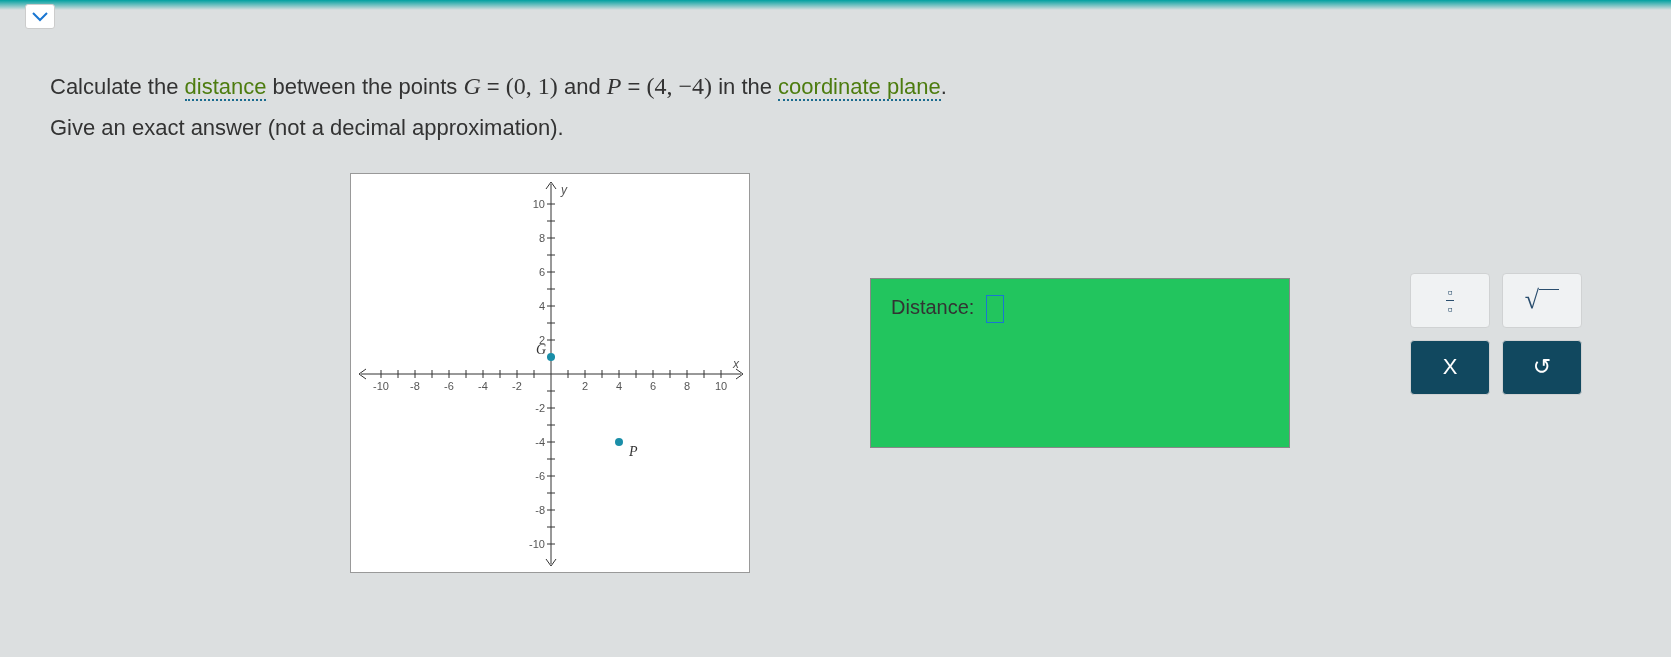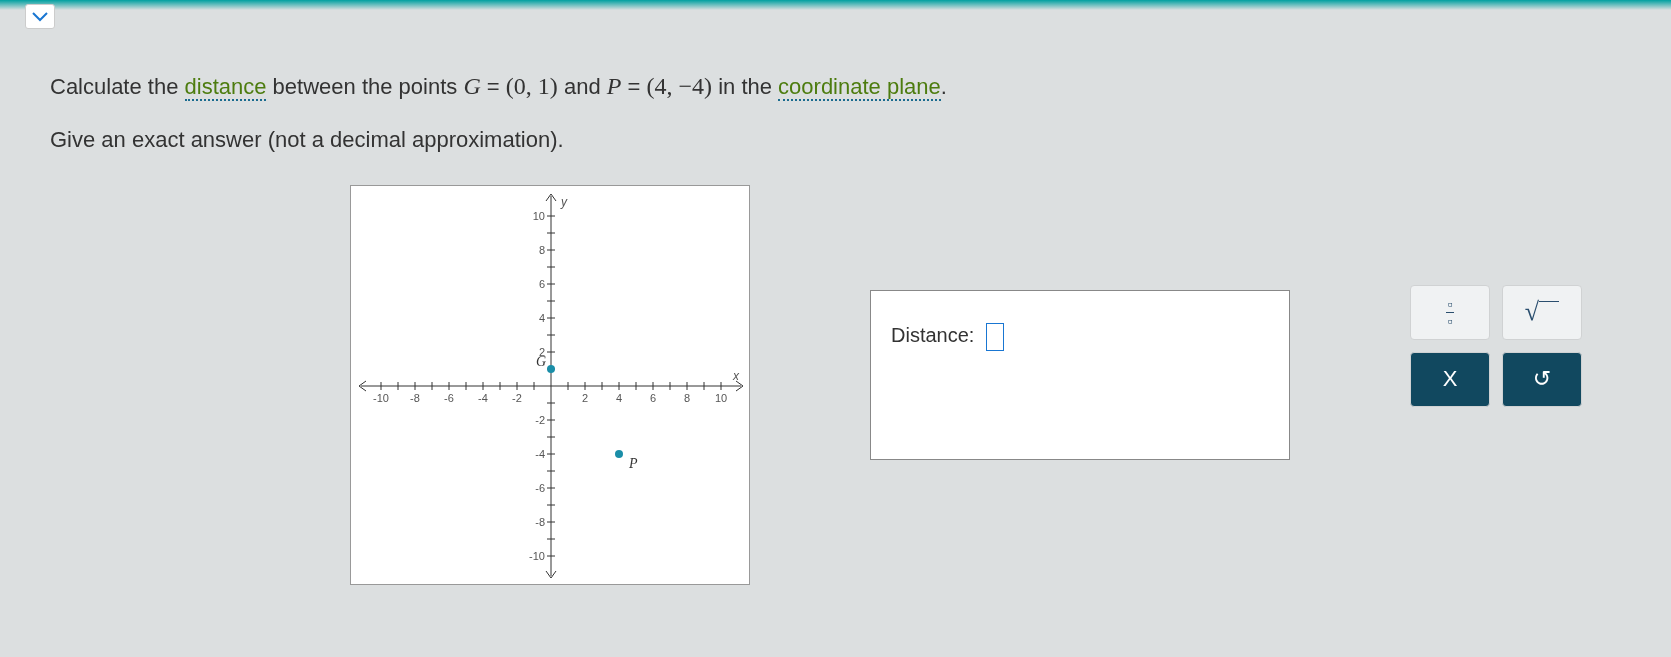--- a/index.html
+++ b/index.html
@@ -54,23 +54,23 @@
     width: 400px;
     height: 400px;
     background: #fff;
     border: 1px solid #999;
     position: relative;
   }
   .answer-box {
     margin-top: 105px;
     width: 420px;
     height: 170px;
-    background: #ffffff;
+    background: #22c55e;
     border: 1px solid #888;
-    padding: 32px 20px;
+    padding: 16px 20px;
     font-size: 20px;
     color: #333;
   }
   .answer-input {
     display: inline-block;
     width: 18px;
     height: 28px;
     border: 1px solid #1976d2;
     vertical-align: middle;
     margin-left: 6px;
@@ -117,21 +117,21 @@
     <svg width="16" height="10" viewBox="0 0 16 10">
       <path d="M1 1 L8 8 L15 1" stroke="#1976d2" stroke-width="2" fill="none"></path>
     </svg>
   </div>
 </div>
 
 <div class="content">
   <p class="question-text">
     <span>Calculate the </span><span class="link-text">distance</span><span> between the points </span><span class="math-i">G</span><span> = </span><span class="math-i" style="font-style:normal">(0, 1)</span><span> and </span><span class="math-i">P</span><span> = </span><span class="math-i" style="font-style:normal">(4, −4)</span><span> in the </span><span class="link-text">coordinate plane</span><span>.</span>
   </p>
-  <p class="question-text" style="margin-top:12px">Give an exact answer (not a decimal approximation).</p>
+  <p class="question-text" style="">Give an exact answer (not a decimal approximation).</p>
 
   <div class="main-row">
     <div class="graph-box">
       <svg width="400" height="400" viewBox="0 0 400 400">
 
         <line x1="10" y1="200" x2="390" y2="200" stroke="#333" stroke-width="1"></line>
         <line x1="200" y1="10" x2="200" y2="390" stroke="#333" stroke-width="1"></line>
 
         <polyline points="385,195 392,200 385,205" fill="none" stroke="#333"></polyline>
         <polyline points="15,195 8,200 15,205" fill="none" stroke="#333"></polyline>

